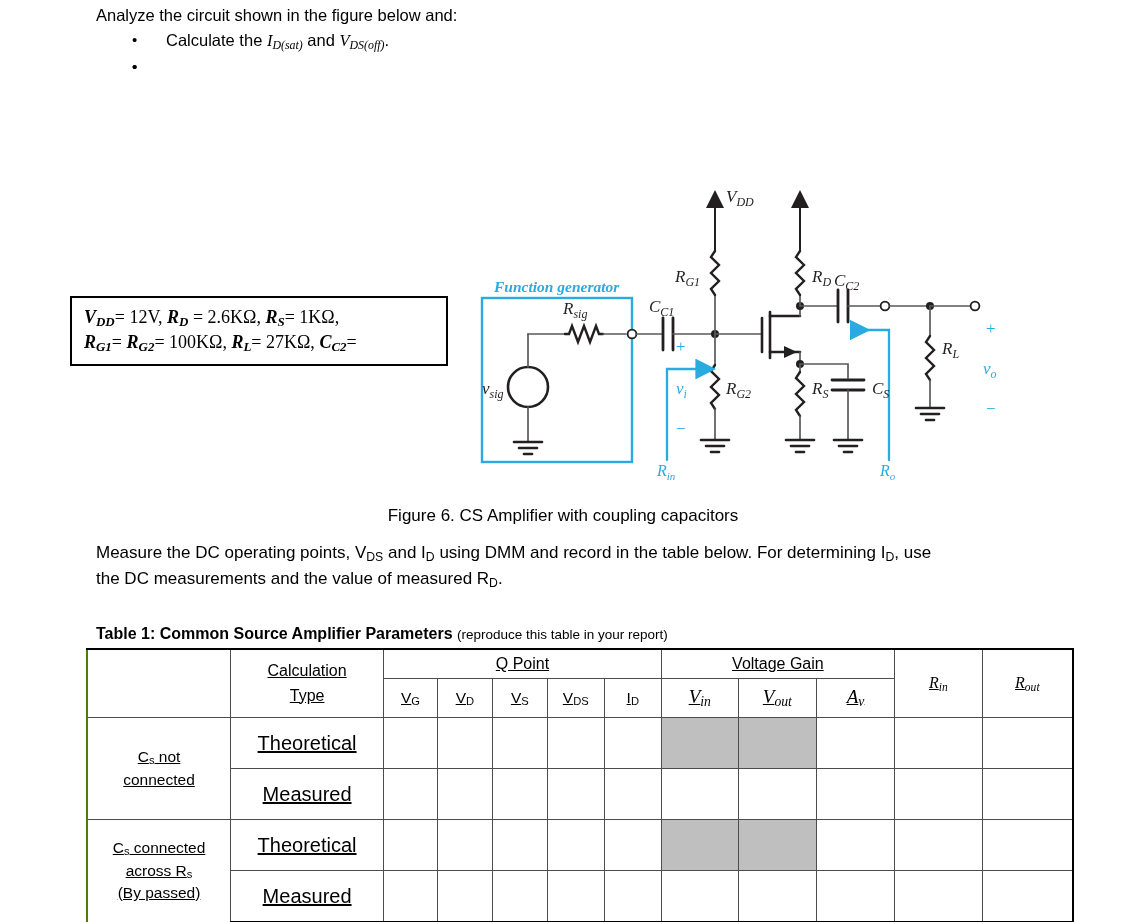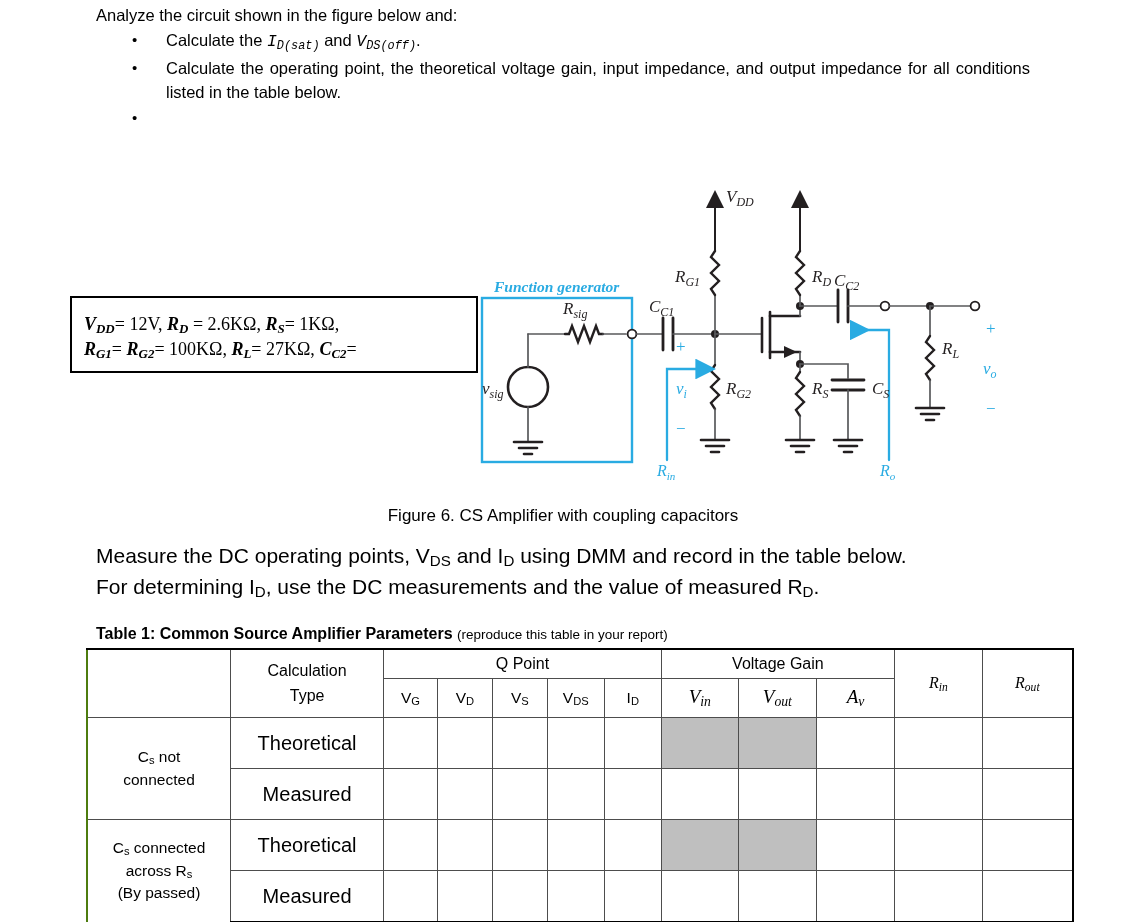--- a/index.html
+++ b/index.html
@@ -43,31 +43,31 @@
   }
   ul.bullets > li .dot {
     position: absolute;
     left: 36px;
     top: 0;
     font-size: 15px;
     line-height: 1.45;
   }
   .sub   { font-size: 0.72em; vertical-align: -0.22em; }
   .ital  { font-style: italic; }
-  .serif { font-family: Liberation Mono, monospace; }
+  .serif { font-family: Liberation Serif, serif; }
 
   
   #param-box {
     position: absolute;
     left: 70px;
     top: 296px;
-    width: 408px;
+    width: 378px;
     box-sizing: border-box;
     border: 2px solid #000;
-    padding: 14px 10px 8px 12px;
+    padding: 7px 10px 8px 12px;
     font-family: "Liberation Serif", serif;
     font-size: 18px;
     line-height: 1.36;
   }
   #param-box .bi { font-weight: bold; font-style: italic; }
 
   
   #circuit {
     position: absolute;
     left: 462px;
@@ -86,21 +86,21 @@
     text-align: center;
     font-size: 17px;
   }
 
   
   #measure-para {
     position: absolute;
     left: 96px;
     top: 541px;
     width: 846px;
-    font-size: 21px;
+    font-size: 17px;
     line-height: 1.46;
   }
 
   
   #table-title {
     position: absolute;
     left: 96px;
     top: 625px;
     font-size: 16px;
   }
@@ -108,20 +108,21 @@
   #table-title .tt-note { font-size: 13.5px; }
 
   #param-table {
     position: absolute;
     left: 86px;
     top: 648px;
     width: 988px;
     border-collapse: collapse;
     table-layout: fixed;
     font-size: 15px;
+    text-decoration: underline;
   }
   #param-table td, #param-table th {
     border: 1px solid #4d4d4d;
     padding: 0;
     text-align: center;
     vertical-align: middle;
     font-weight: normal;
   }
   #param-table .outer-l { border-left: 2px solid #4d7c0f; }
   #param-table .outer-r { border-right: 2px solid #000; }
@@ -143,21 +144,20 @@
 
 <div id="intro">
   <p class="lead">Analyze the circuit shown in the figure below and:</p>
   <ul class="bullets">
     <li>
       <span class="dot">•</span>
       <span>Calculate the <span class="serif ital">I<span class="sub">D(sat)</span></span> and <span class="serif ital">V<span class="sub">DS(off)</span></span>.</span>
     </li>
     <li>
       <span class="dot">•</span>
-      <span>Calculate the operating point, the theoretical voltage gain, input impedance, and output impedance for all conditions listed in the table below.</span>
     </li>
     <li>
       <span class="dot">•</span>
     </li>
   </ul>
 </div>
 
 <div id="param-box">
   <div><span class="bi">V<span class="sub">DD</span></span>= 12V, <span class="bi">R<span class="sub">D</span></span> = 2.6KΩ, <span class="bi">R<span class="sub">S</span></span>= 1KΩ,</div>
   <div><span class="bi">R<span class="sub">G1</span></span>= <span class="bi">R<span class="sub">G2</span></span>= 100KΩ, <span class="bi">R<span class="sub">L</span></span>= 27KΩ, <span class="bi">C<span class="sub">C2</span></span>=</div>

